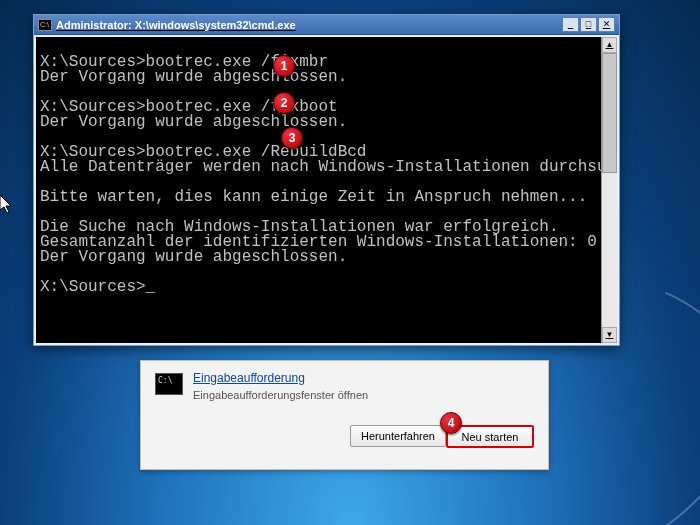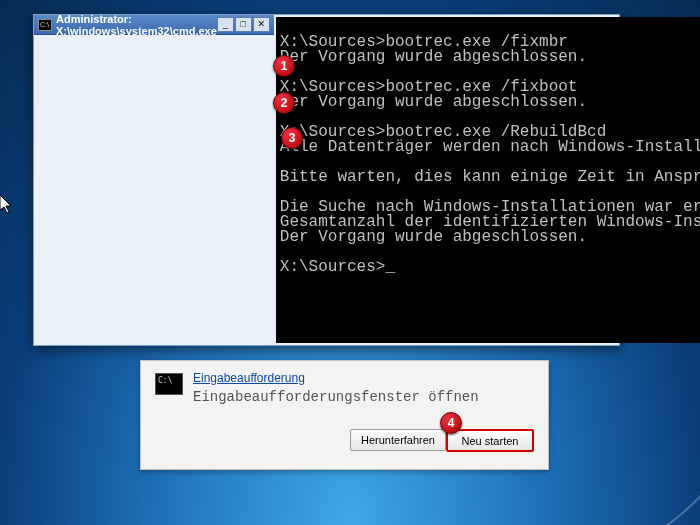--- a/index.html
+++ b/index.html
@@ -22,21 +22,21 @@
   transform: rotate(-10deg);
 }
 .cursor {
   position: absolute; left: 0; top: 195px; width: 14px; height: 20px; z-index: 100;
 }
 
 .cmd-window {
   position: absolute; left: 33px; top: 14px; width: 587px; height: 332px;
   border: 1px solid #7a9ec6; background: #eaf0f8;
   box-shadow: 0 4px 12px rgba(0,0,0,0.5);
-  display: flex; 
+  display: flex; flex-direction: column; text-decoration: underline;
 }
 .cmd-titlebar {
   height: 20px; background: linear-gradient(#5a8ac8, #3b6bb0);
   display: flex; align-items: center; padding: 0 4px; font-size: 11px; color: #fff;
   border-bottom: 1px solid #274f8c;
 }
 .cmd-title-icon {
   width: 14px; height: 12px; background: #000; border: 1px solid #888; margin-right: 4px;
   font-size: 7px; color: #ccc; line-height: 10px; text-align: left; padding-left: 1px;
 }
@@ -74,21 +74,21 @@
 .recovery-top { display: flex; gap: 10px; }
 .recovery-icon {
   width: 28px; height: 22px; background: #000; border: 1px solid #555;
   color: #ccc; font-size: 8px; padding: 2px; font-family: monospace;
   margin-top: 2px;
 }
 .recovery-link {
   color: #0b4aa5; text-decoration: underline; font-size: 12px; font-weight: normal;
   cursor: pointer;
 }
-.recovery-desc { font-size: 14px; color: #555; margin-top: 4px; font-family: Liberation Mono, monospace; }
+.recovery-desc { font-size: 11px; color: #555; margin-top: 4px; }
 .recovery-buttons {
   display: flex; gap: 0; justify-content: flex-end; margin-top: 24px;
 }
 .btn {
   height: 22px; min-width: 88px; padding: 0 10px; font-size: 11px;
   background: linear-gradient(#fdfdfd, #e7e7e7); border: 1px solid #9b9b9b;
   border-radius: 2px; cursor: pointer;
 }
 .btn-highlight {
   border: 2px solid #d20000; padding: 0 6px; height: 23px;

